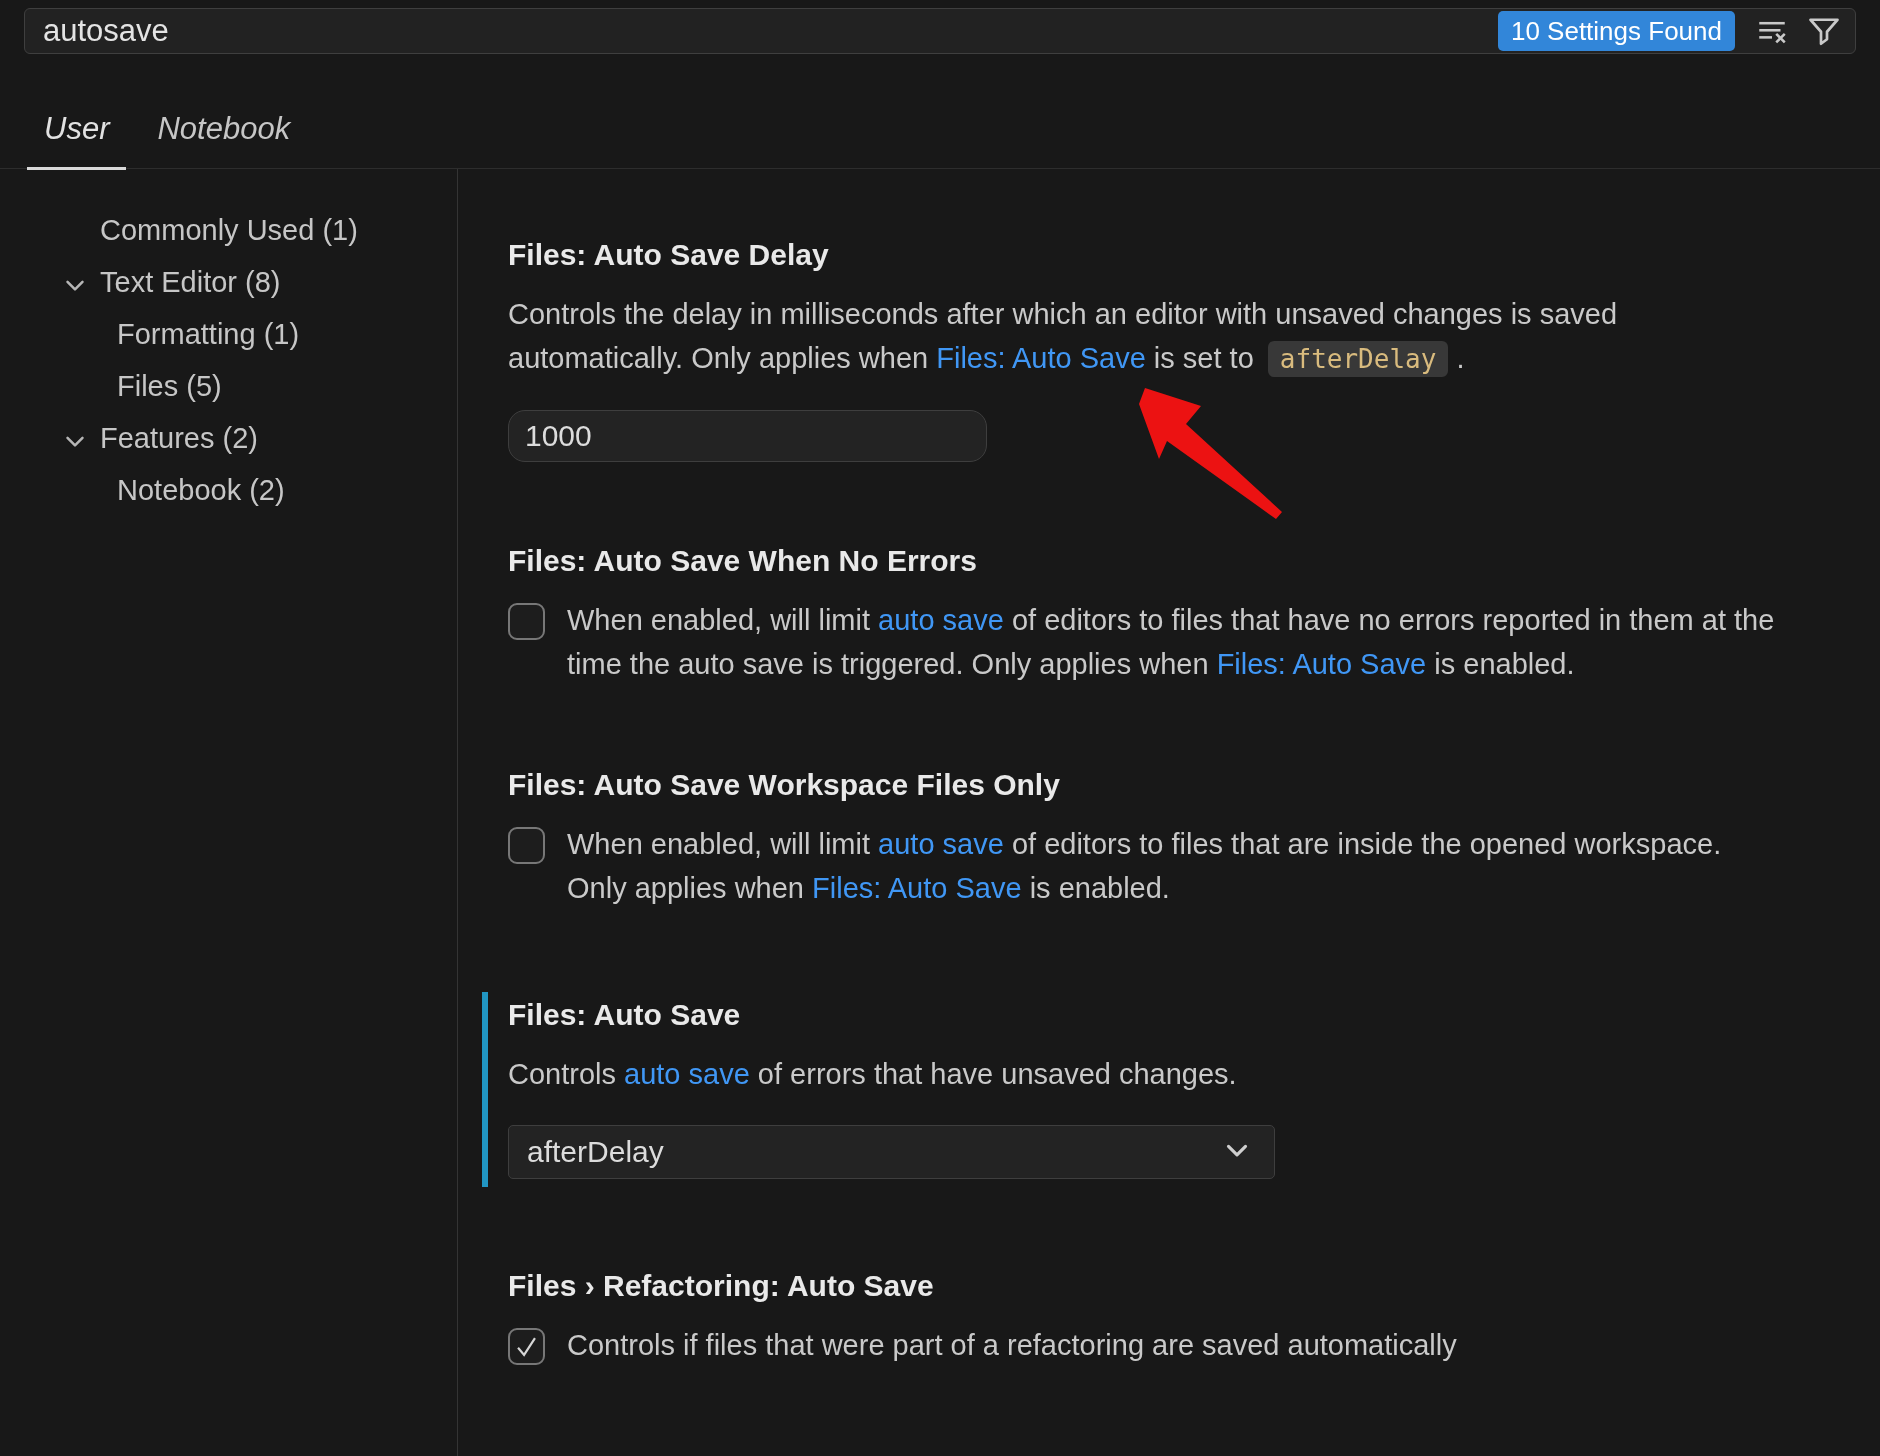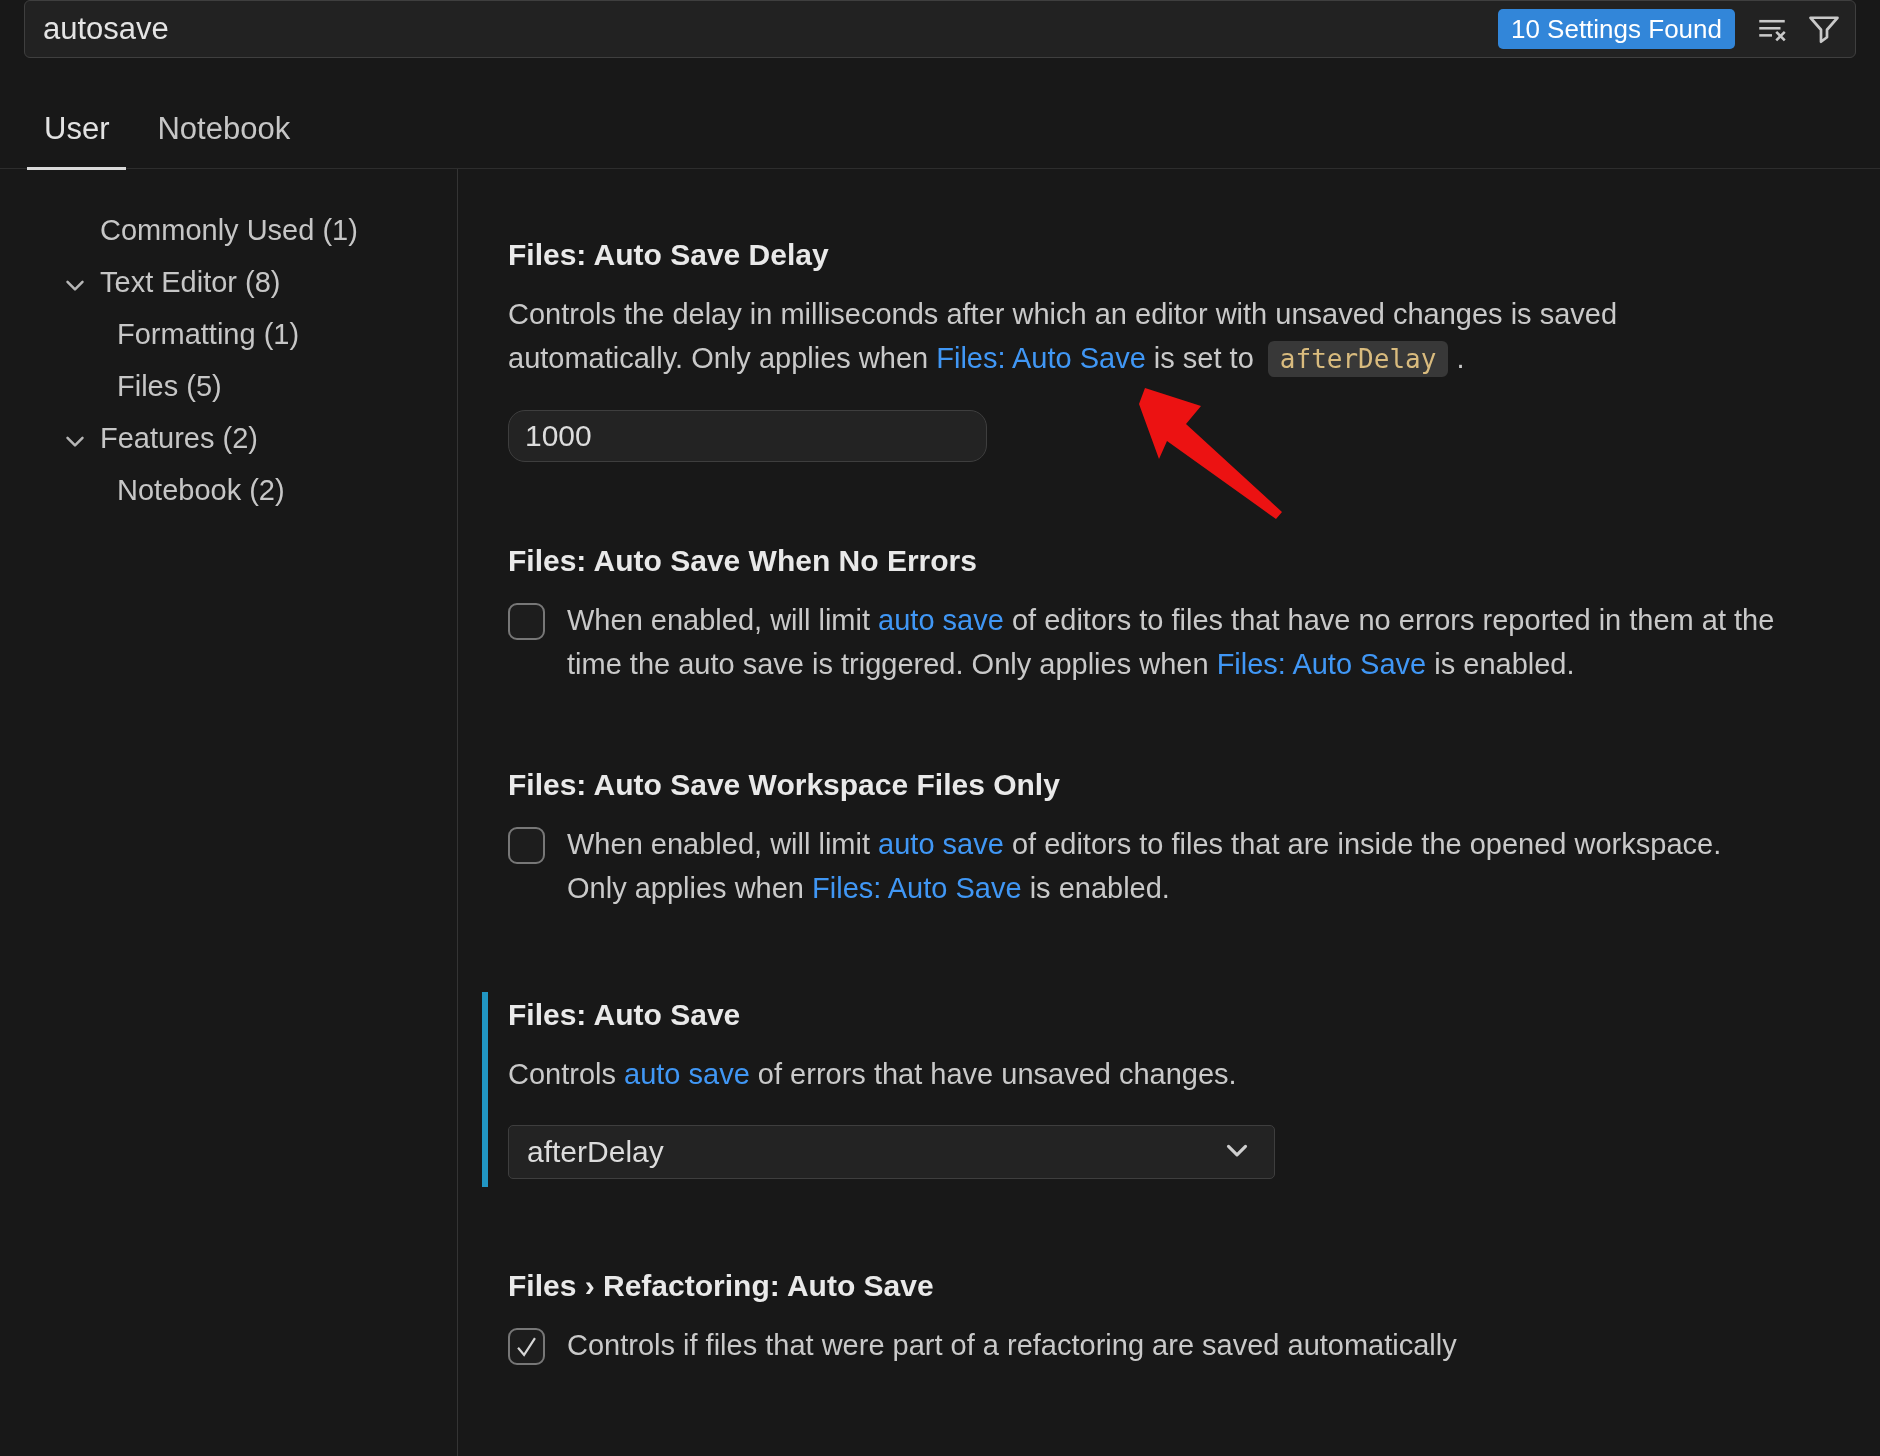--- a/index.html
+++ b/index.html
@@ -3,41 +3,41 @@
 <meta charset="utf-8">
 <style>
   html,body{margin:0;padding:0;}
   body{
     width:1880px;height:1456px;position:relative;overflow:hidden;
     background:#181818;color:#c9c9c9;
     font-family:"Liberation Sans",sans-serif;
   }
   
   .searchbar{
-    position:absolute;left:24px;top:0;width:1832px;height:58px;
+    position:absolute;left:24px;top:8px;width:1832px;height:46px;
     background:#222222;border:1px solid #3f3f3f;border-radius:6px;
     display:flex;align-items:center;box-sizing:border-box;
   }
   .searchbar input{
     flex:1;height:100%;background:transparent;border:0;outline:none;
     color:#e4e4e4;font-size:31px;padding:0 0 0 18px;
     font-family:"Liberation Sans",sans-serif;
   }
   .badge{
     background:#3286d9;color:#ffffff;font-size:26px;line-height:26px;
     padding:7px 13px;border-radius:5px;margin-right:16px;white-space:nowrap;
   }
   .hicon{width:42px;height:42px;display:flex;align-items:center;justify-content:center;
     margin-right:10px;cursor:pointer;flex:none;}
   .hicon svg{display:block;}
   
   .tabbar{
     position:absolute;left:0;top:92px;width:1880px;height:77px;
     border-bottom:1px solid #2d2d2d;box-sizing:border-box;
-    display:flex;align-items:flex-end;padding-left:27px;
+    display:flex;align-items:flex-end;padding-left:27px;font-style:italic;
   }
   .tab{
     font-size:31px;color:#c6c6c6;padding:0 17px 20px 17px;margin-right:14px;
     border-bottom:3px solid transparent;margin-bottom:-2px;cursor:pointer;
   }
   .tab.active{color:#e2e2e2;border-bottom:3px solid #d9d9d9;}
   
   .sidebar{
     position:absolute;left:0;top:169px;width:458px;bottom:0;
     border-right:1px solid #343434;box-sizing:border-box;padding-top:35px;

